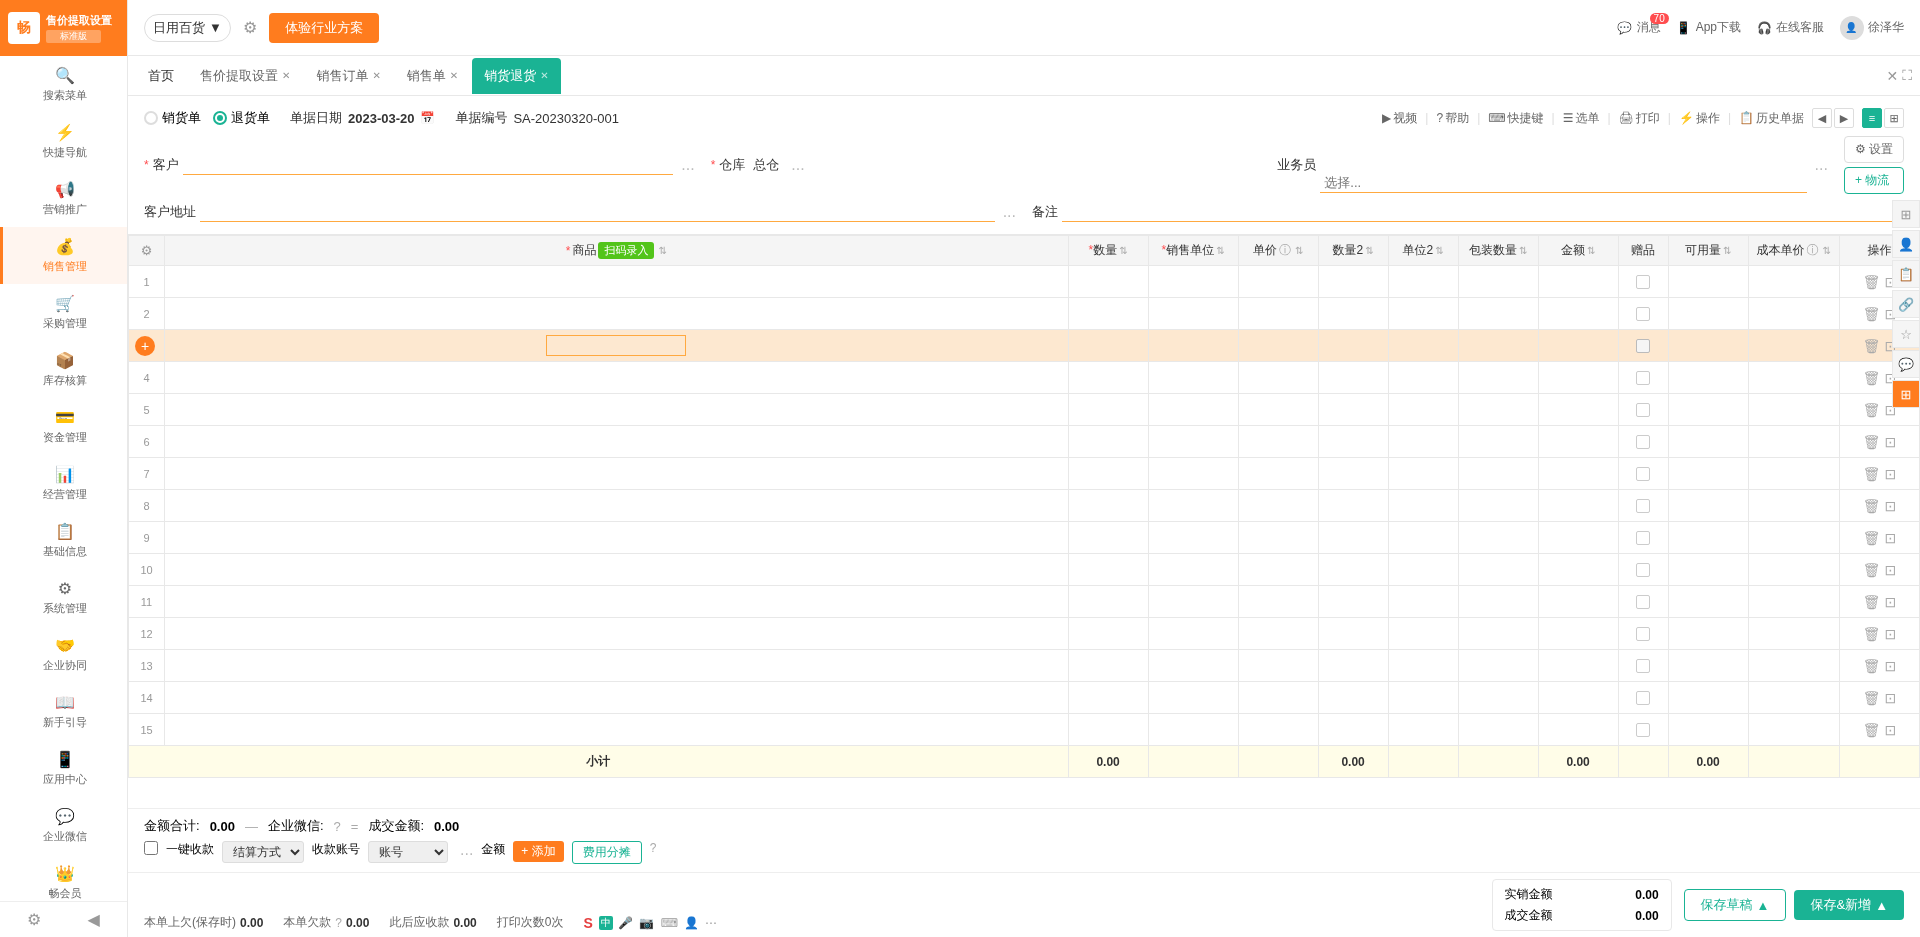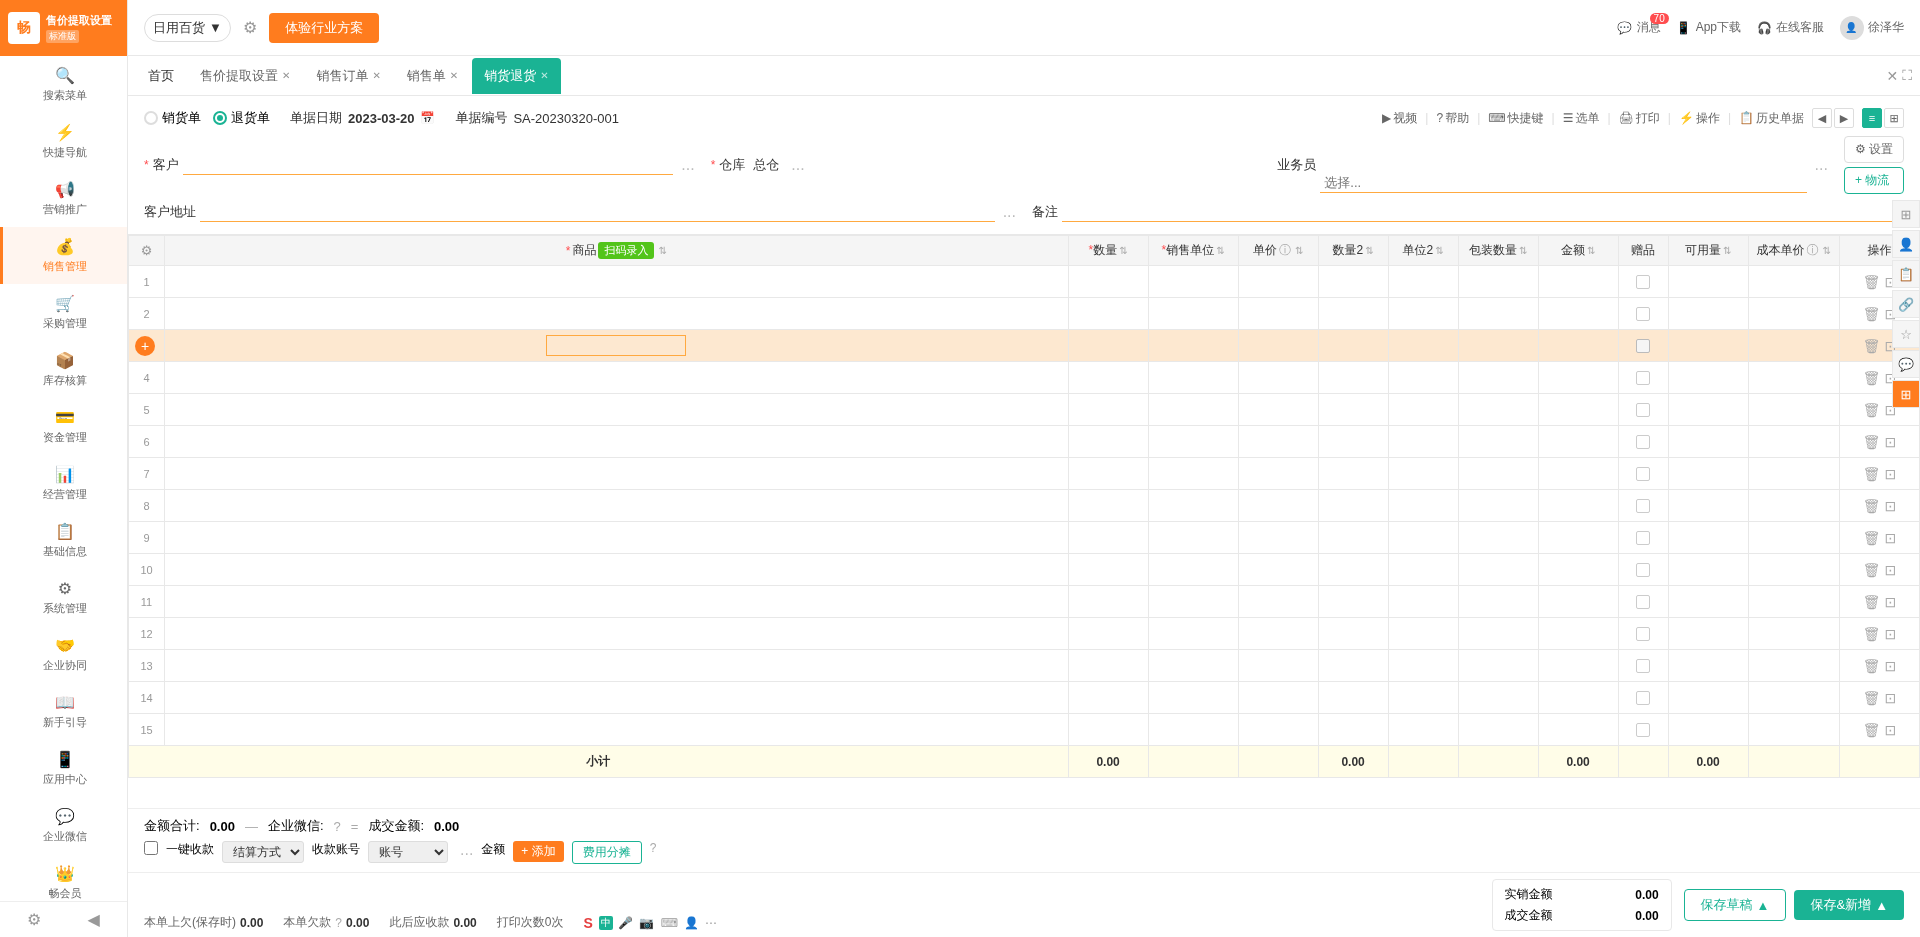--- a/index.html
+++ b/index.html
@@ -112,21 +112,21 @@
 </head>
 <body>
 
 <div class="app-container">
 
   <div class="sidebar">
     <div class="sidebar-logo">
       <div class="sidebar-logo-icon">畅</div>
       <div class="sidebar-logo-text">
         <div style="font-size:11px;font-weight:bold;color:#fff;">售价提取设置</div>
-        <div style="background:rgba(255,255,255,0.3);border-radius:2px;font-size:9px;color:#fff;padding:0 3px;margin-top:2px;display:inline-block;">标准版</div>
+        <div style="background:rgba(255,255,255,0.3);border-radius:2px;font-size:9px;color:#fff;padding:0 14px;margin-top:2px;display:inline-block;">标准版</div>
       </div>
     </div>
     <div class="sidebar-nav">
 
     <div class="sidebar-item">
           <span class="sidebar-item-icon">🔍</span>
           <span>搜索菜单</span>
         </div>
         <div class="sidebar-item">
           <span class="sidebar-item-icon">⚡</span>

